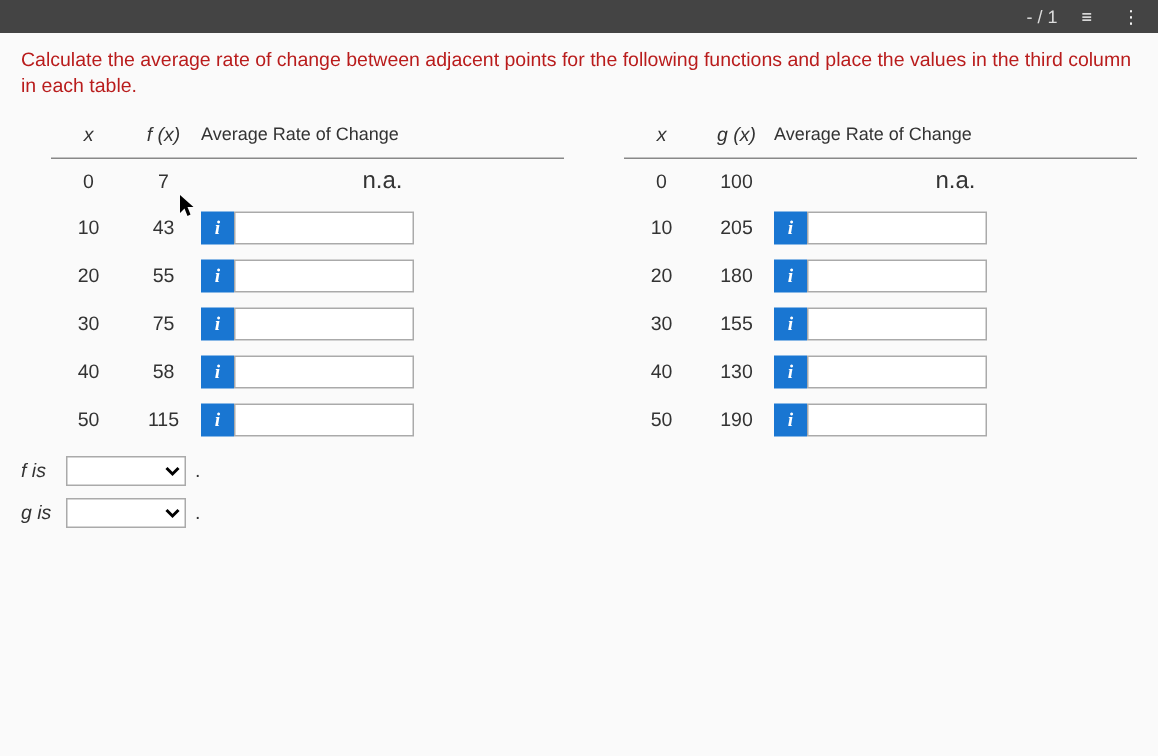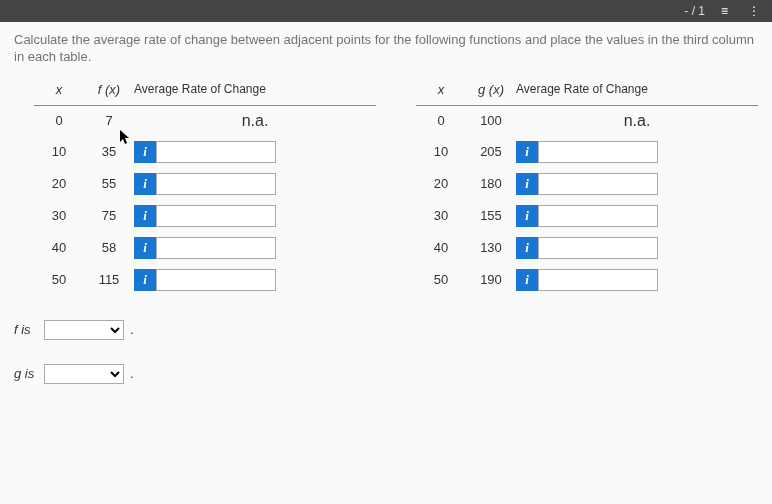--- a/index.html
+++ b/index.html
@@ -25,21 +25,21 @@
     .topbar .score { color: #ddd; }
     .hamburger, .kebab { cursor: pointer; padding: 0 4px; }
     .content {
       padding: 10px 14px;
       background: #fafafa;
       height: calc(100% - 22px);
       position: relative;
     }
     .prompt {
       font-size: 13px;
-      color: #737373;
+      color: #b91c1c;
       margin-bottom: 10px;
       line-height: 1.3;
     }
     .tables {
       display: flex;
       gap: 40px;
       margin-left: 20px;
     }
     .tbl { flex: 1; }
     .tbl-header, .tbl-row {
@@ -88,21 +88,21 @@
       background: #fff;
     }
     .question-a {
       margin-top: 20px;
       font-size: 13px;
     }
     .question-a .ital { font-style: italic; }
     .f-row, .g-row {
       display: flex;
       align-items: center;
-      margin-top: 24px;
+      margin-top: 8px;
       font-size: 13px;
       gap: 6px;
     }
     .f-label { font-style: italic; width: 24px; }
     .sel {
       border: 1px solid #aaa;
       height: 20px;
       width: 80px;
       font-size: 12px;
       background: #fff;
@@ -136,21 +136,21 @@
         <div class="col-fx">f (x)</div>
         <div class="col-arc-header">Average Rate of Change</div>
       </div>
       <div class="tbl-row">
         <div class="col-x">0</div>
         <div class="col-fx">7</div>
         <div class="col-arc na">n.a.</div>
       </div>
       <div class="tbl-row">
         <div class="col-x">10</div>
-        <div class="col-fx">35</div>
+        <div class="col-fx">43</div>
         <div class="col-arc arc-input-wrap">
           <span class="info-btn">i</span>
           <input class="arc-input" value="" style="">
         </div>
       </div>
       <div class="tbl-row">
         <div class="col-x">20</div>
         <div class="col-fx">55</div>
         <div class="col-arc arc-input-wrap">
           <span class="info-btn">i</span>

